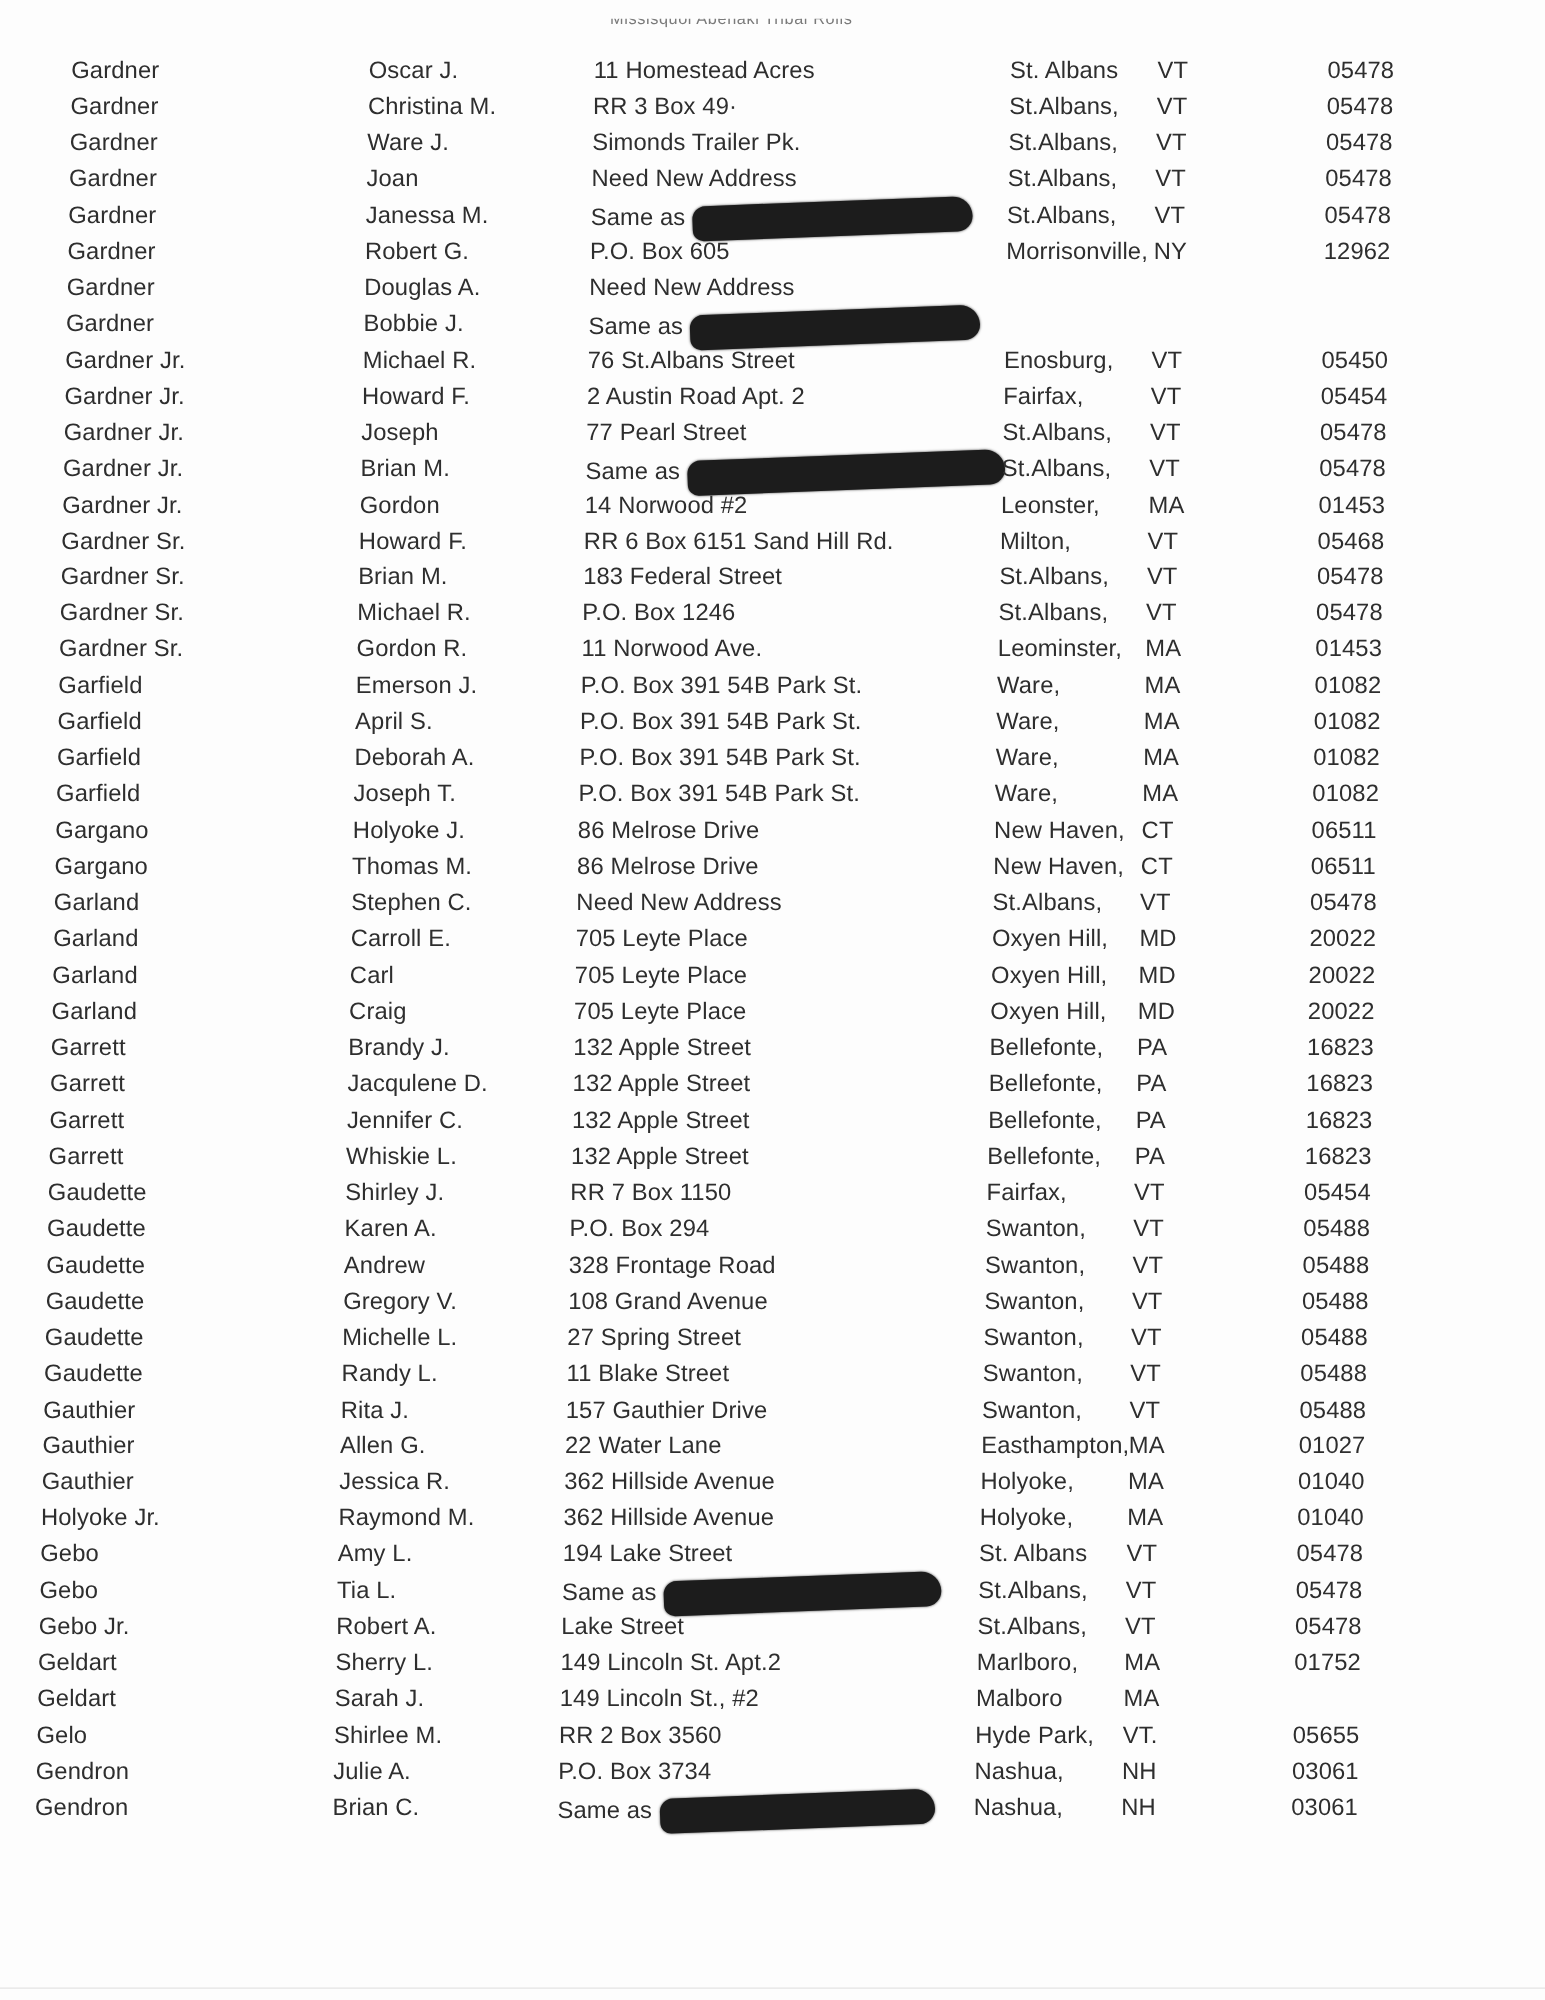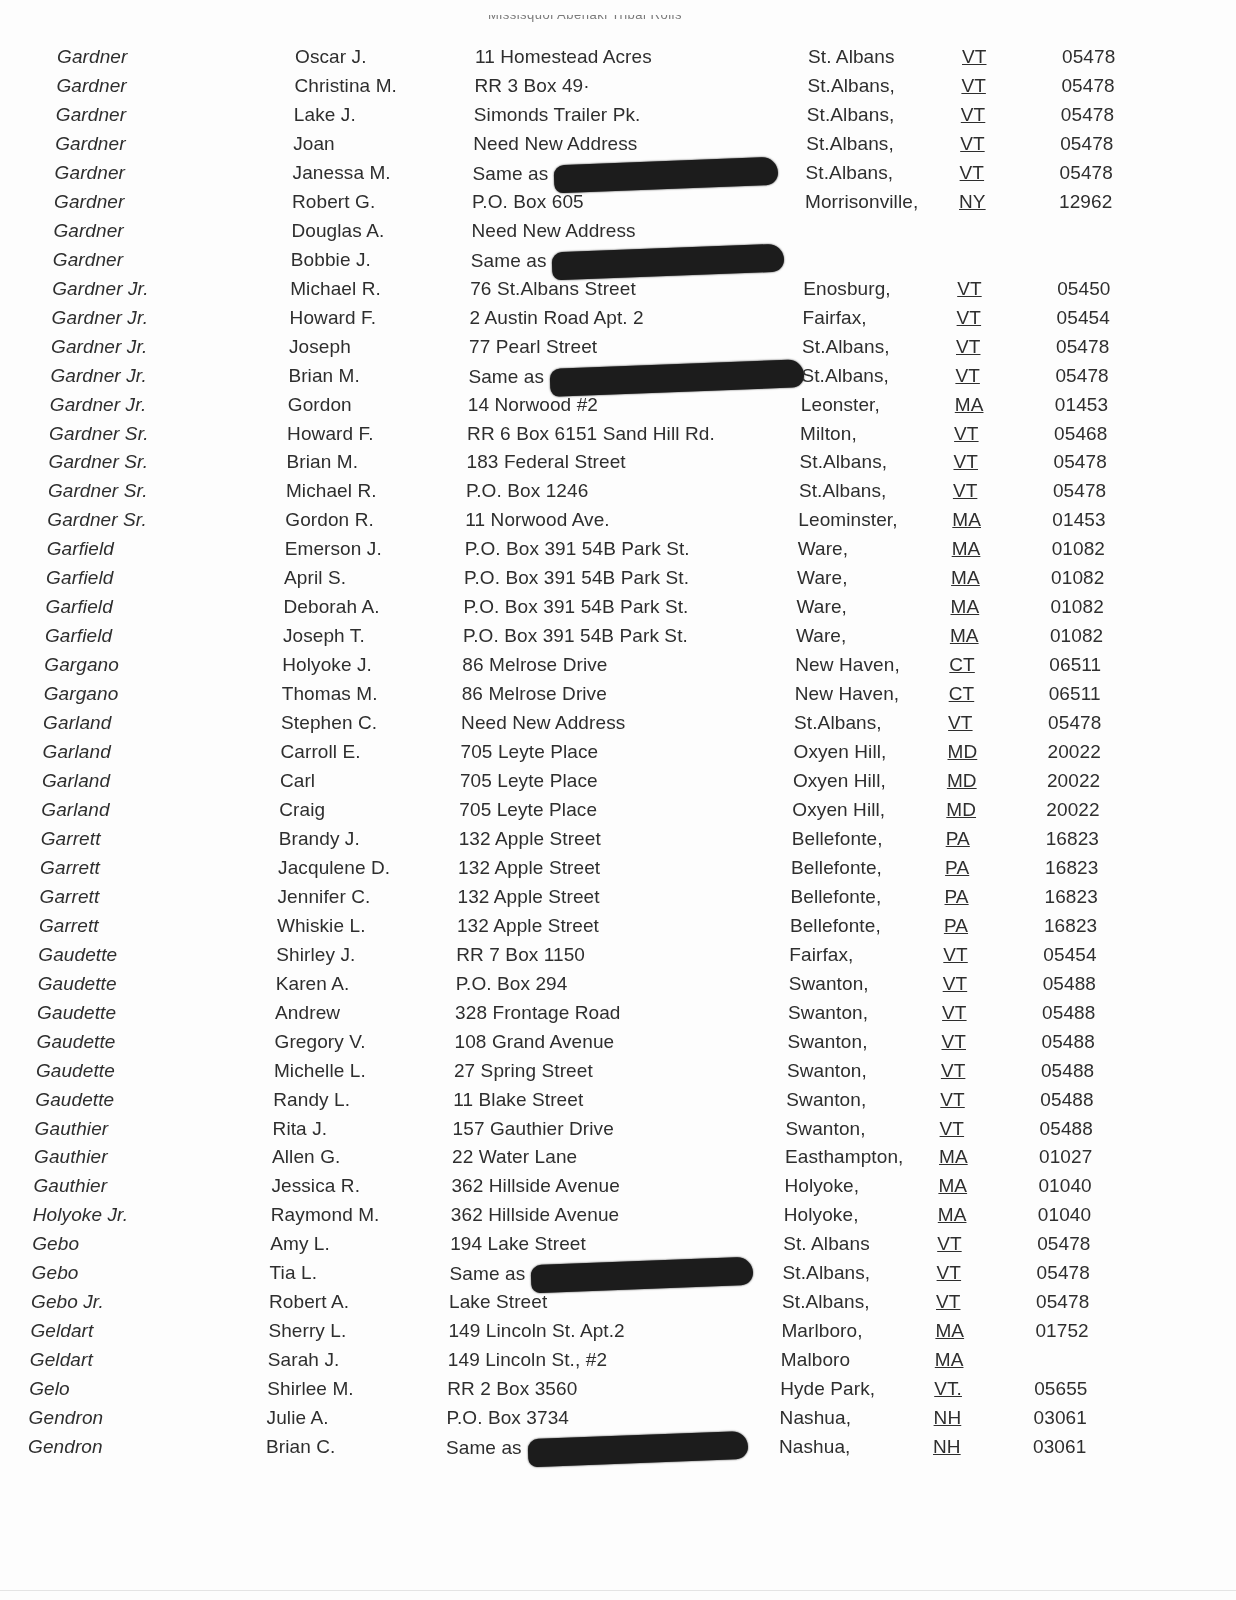--- a/index.html
+++ b/index.html
@@ -49,25 +49,25 @@
     }
     .cell {
       position: absolute;
       top: 0;
       font-size: 19px;
       line-height: 24px;
       white-space: nowrap;
       color: #2e2e2e;
       letter-spacing: 0.1px;
     }
-    .c-surname { left: 0; font-style: italic; }
+    .c-surname { left: 0; }
     .c-first   { left: 238px; }
     .c-addr    { left: 418px; }
     .c-city    { left: 751px; }
-    .c-state   { left: 905px; text-decoration: underline; }
+    .c-state   { left: 869px; }
     .c-zip     { left: 1005px; }
     .redaction {
       display: inline-block;
       vertical-align: middle;
       height: 28px;
       margin-left: 6px;
       background: #1c1c1c;
       border-radius: 12px 18px 14px 10px;
       transform: rotate(-2.2deg);
       box-shadow: 0 0 2px #333;
@@ -100,21 +100,21 @@
       <div class="row" style="top: 74px; left: 56.4px;">
         <span class="cell c-surname">Gardner</span>
         <span class="cell c-first">Christina M.</span>
         <span class="cell c-addr"><span class="addr-text">RR 3 Box 49·</span></span>
         <span class="cell c-city">St.Albans,</span>
         <span class="cell c-state">VT</span>
         <span class="cell c-zip">05478</span>
       </div>
       <div class="row" style="top: 102.9px; left: 55.8px;">
         <span class="cell c-surname">Gardner</span>
-        <span class="cell c-first">Lake J.</span>
+        <span class="cell c-first">Ware J.</span>
         <span class="cell c-addr"><span class="addr-text">Simonds Trailer Pk.</span></span>
         <span class="cell c-city">St.Albans,</span>
         <span class="cell c-state">VT</span>
         <span class="cell c-zip">05478</span>
       </div>
       <div class="row" style="top: 131.9px; left: 55.2px;">
         <span class="cell c-surname">Gardner</span>
         <span class="cell c-first">Joan</span>
         <span class="cell c-addr"><span class="addr-text">Need New Address</span></span>
         <span class="cell c-city">St.Albans,</span>

